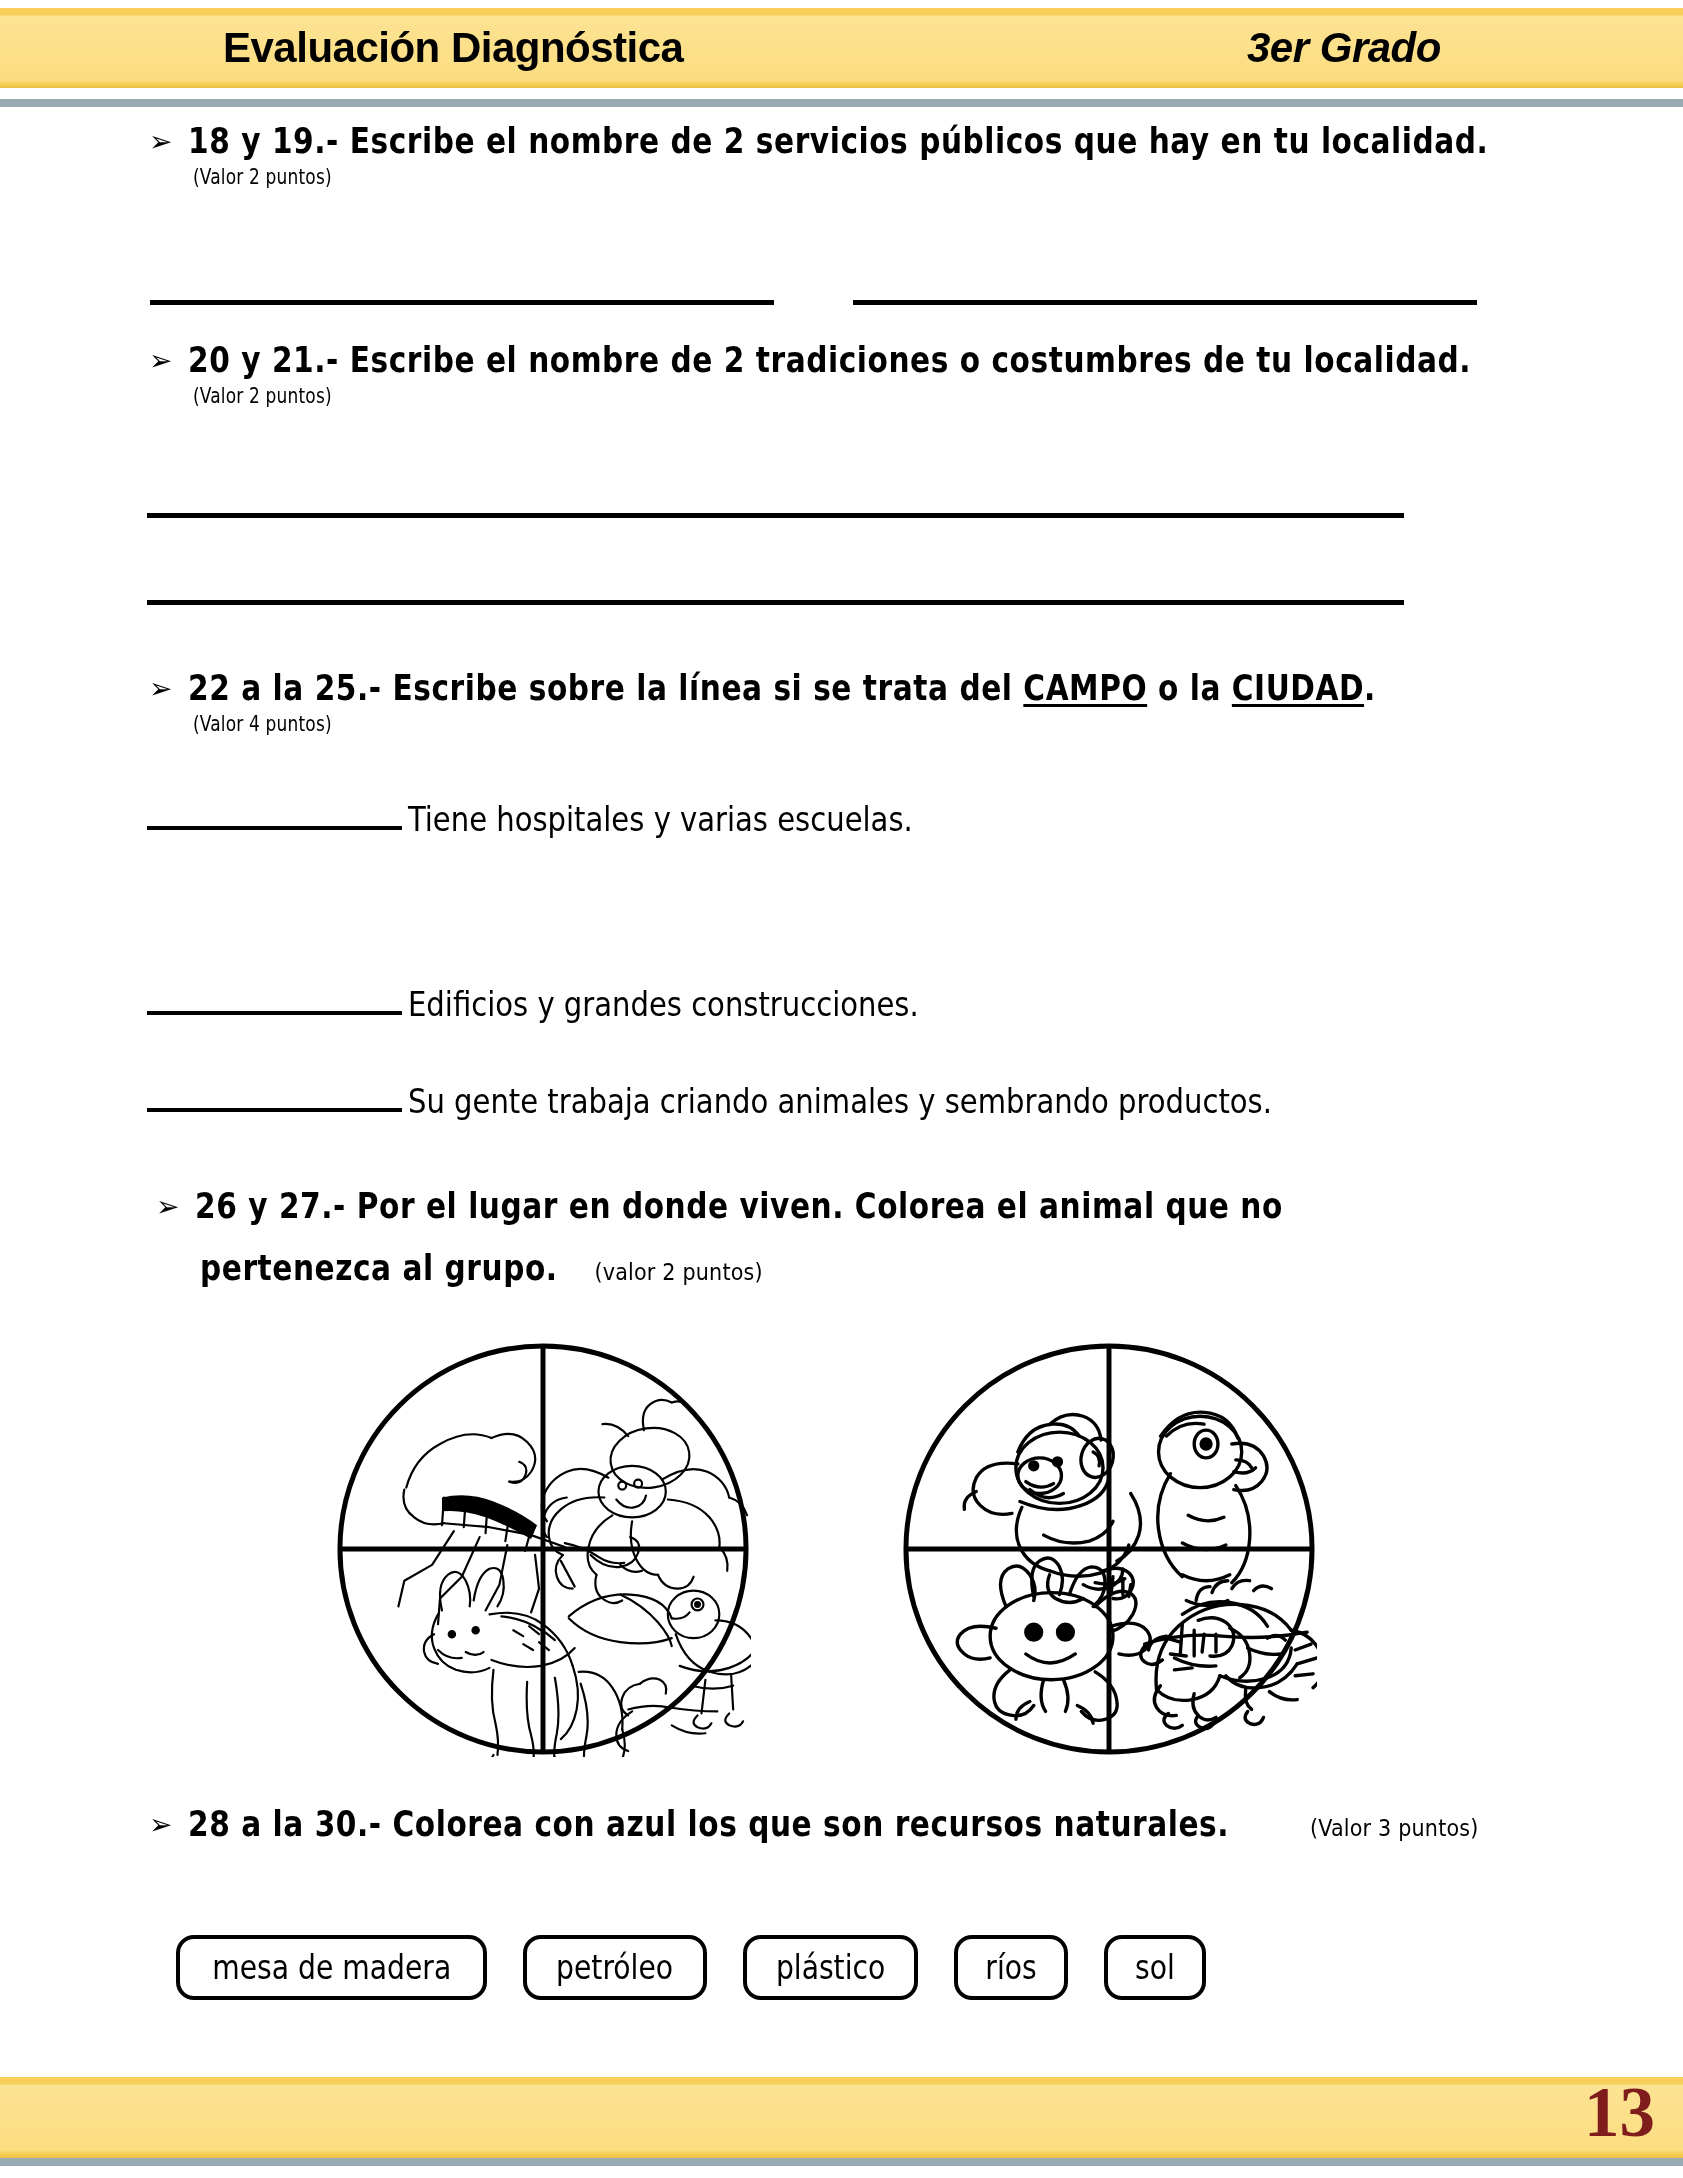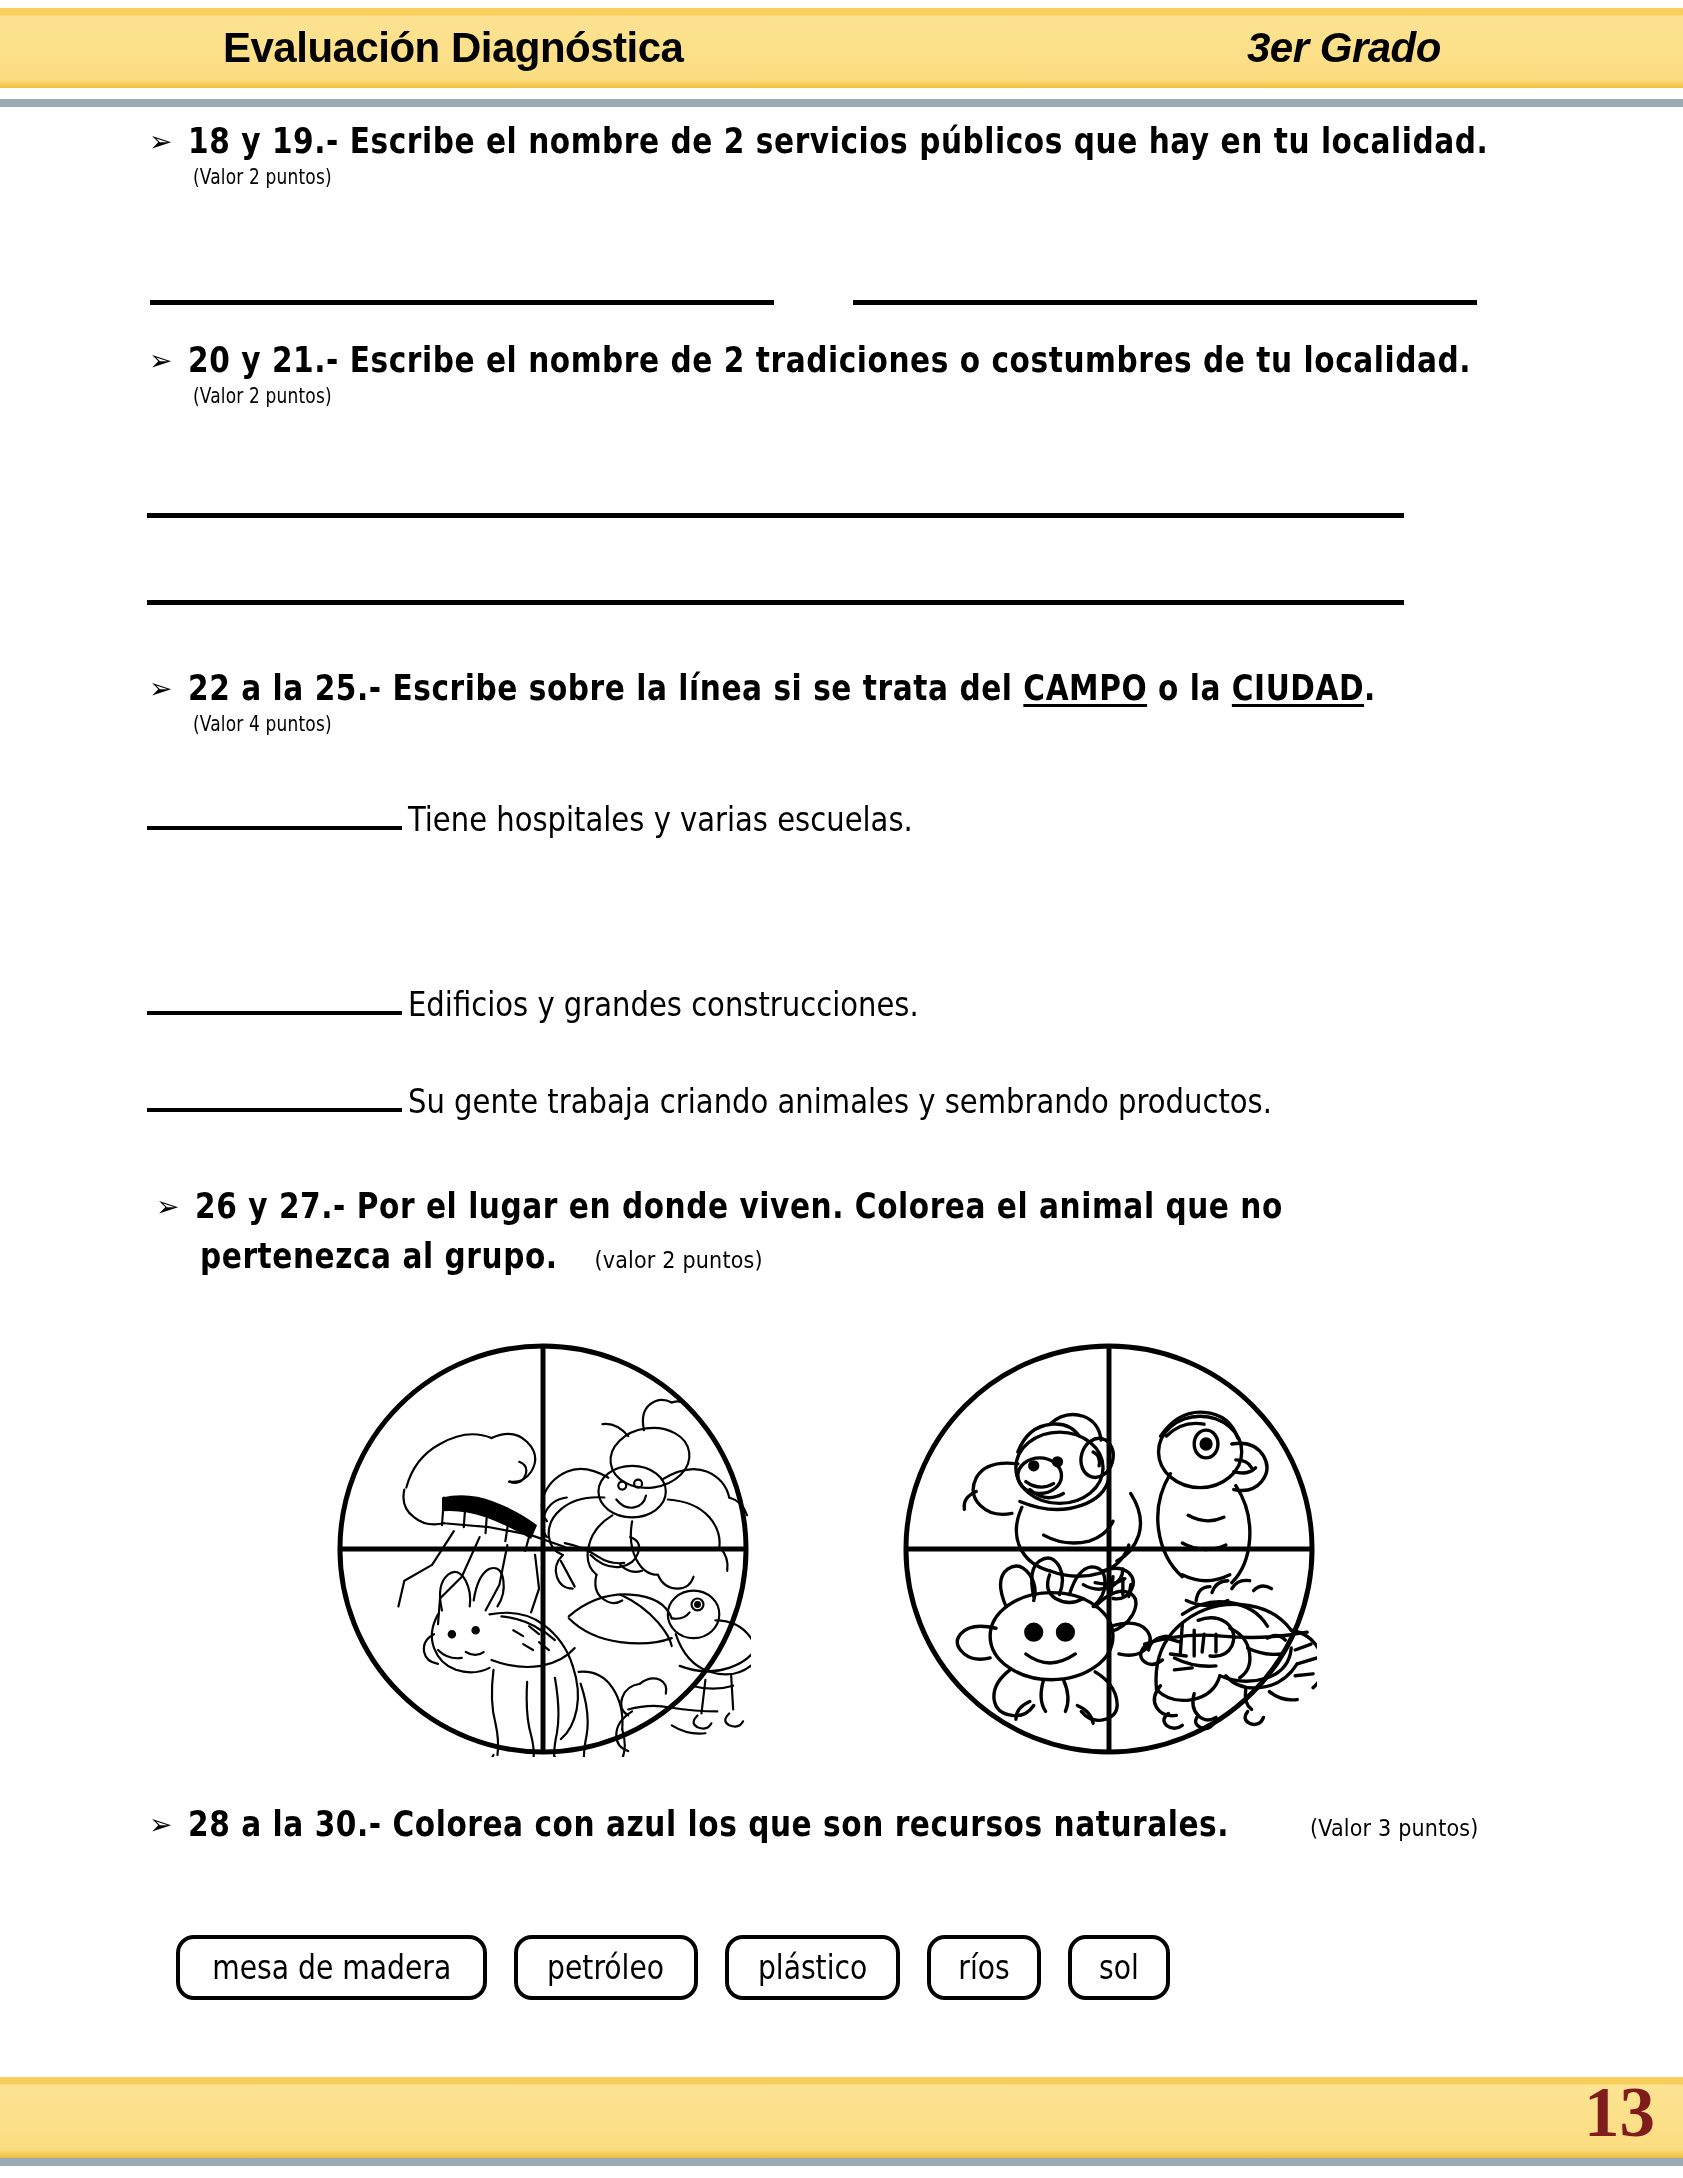--- a/index.html
+++ b/index.html
@@ -160,21 +160,21 @@
   .circle-wrap { position: absolute; }
   .animal-circle { display: block; }
 
   
   #word-boxes {
     position: absolute;
     top: 1836px;
     left: 176px;
     display: flex;
     align-items: flex-start;
-    gap: 27px;
+    gap: 36px;
   }
   .word-box {
     border: 4px solid #000;
     border-radius: 18px;
     height: 65px;
     display: flex;
     align-items: center;
     justify-content: center;
     padding: 0 26px;
     box-sizing: border-box;
@@ -240,21 +240,21 @@
   <div class="statement-row" style="top:985px; left:147px;">
     <div class="blank-line"></div>
     <div class="statement-text">Su gente trabaja criando animales y sembrando productos.</div>
   </div>
 
   <div class="q-block" style="top:1087px; left:156px;">
     <div class="q-line">
       <span class="bullet-arrow">➢</span>
       <span class="q-text"><span>26 y 27.-</span>&nbsp;<span>Por el lugar en donde viven. Colorea el animal que no</span></span>
     </div>
-    <div class="q-line" style="margin-top:10px; margin-left:44px;">
+    <div class="q-line" style="margin-top:22px; margin-left:44px;">
       <span class="q-text">pertenezca al grupo.</span>
       <span class="q-value-inline">(valor 2 puntos)</span>
     </div>
   </div>
 
   <div class="circle-wrap" style="top:1242px; left:335px;">
     <svg class="animal-circle" width="416" height="416" viewBox="0 0 420 420">
       <circle cx="210" cy="210" r="205" fill="#ffffff" stroke="#000" stroke-width="5"></circle>
       <line x1="210" y1="5" x2="210" y2="415" stroke="#000" stroke-width="5"></line>
       <line x1="5" y1="210" x2="415" y2="210" stroke="#000" stroke-width="5"></line>

